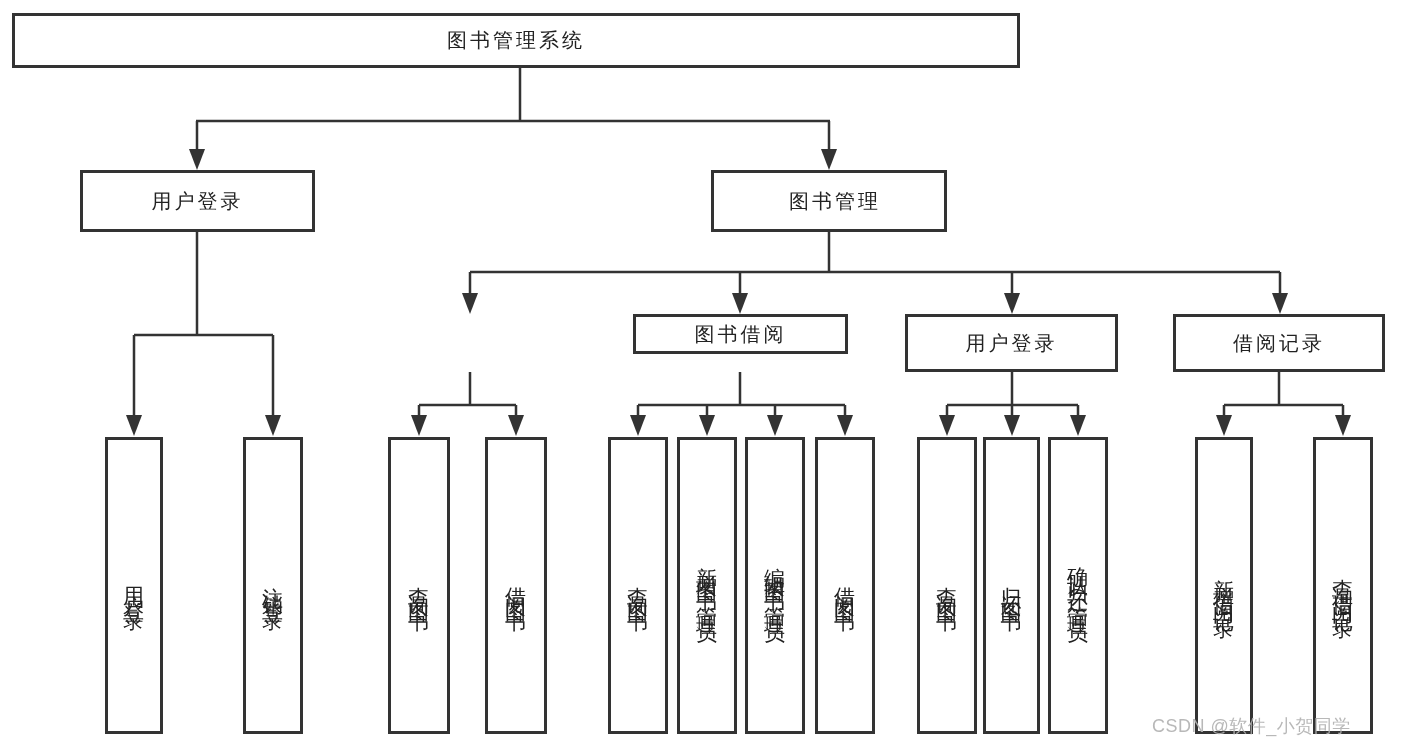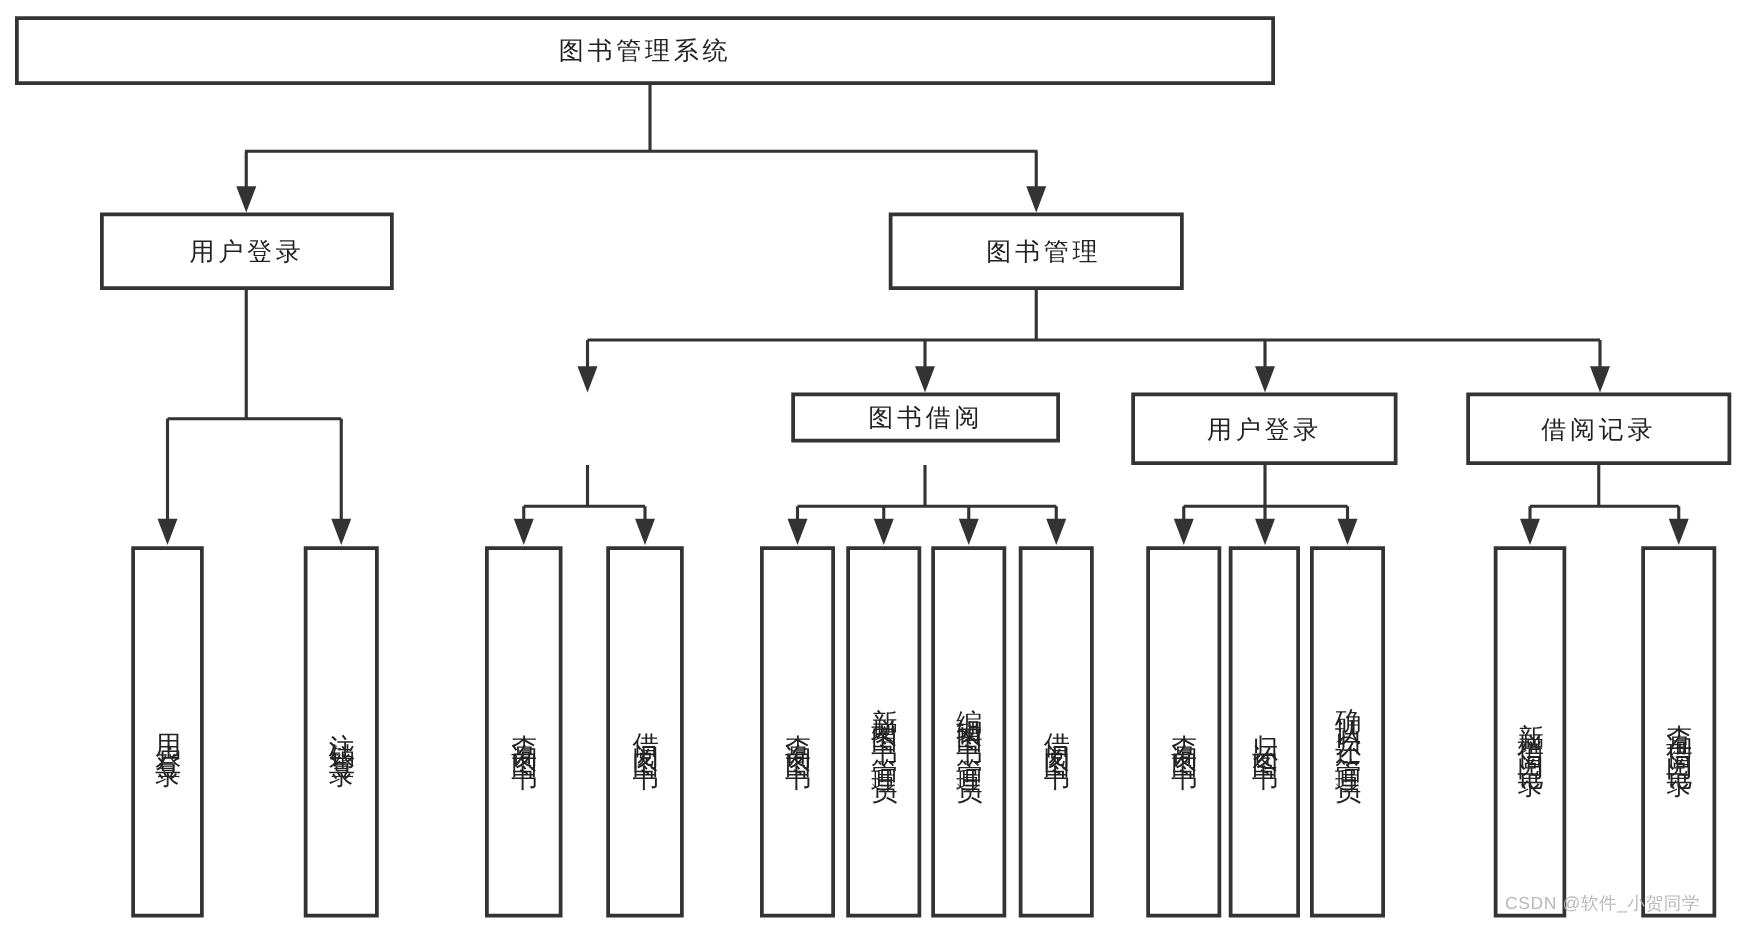--- a/index.html
+++ b/index.html
@@ -30,22 +30,22 @@
   }
   .vtext {
     writing-mode:vertical-rl;
     text-orientation:mixed;
     font-size:21px;
     letter-spacing:8px;
     line-height:1;
     color:#222222;
   }
   .watermark {
-    position:absolute; left:1204px; top:714px;
-    font-size:14px;
+    position:absolute; left:1152px; top:714px;
+    font-size:18px;
     color:rgba(178,178,178,0.92);
     letter-spacing:0.5px;
     white-space:nowrap;
     z-index:5;
   }
 </style>
 </head>
 <body>
 
 <div id="canvas">

